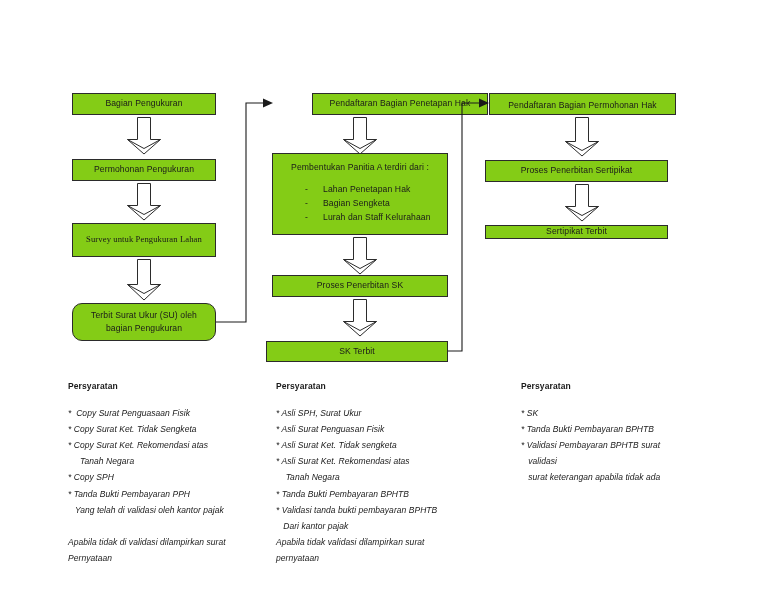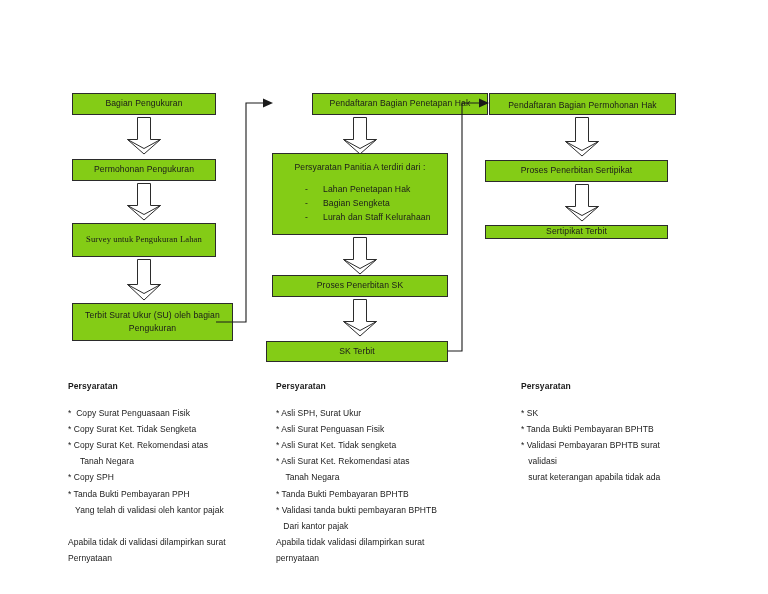--- a/index.html
+++ b/index.html
@@ -105,20 +105,21 @@
     font-weight: bold;
     font-size: 8.5px;
     margin-bottom: 14px;
     letter-spacing: .1px;
   }
   .reqblock .req-line {
     white-space: pre;
     font-size: 8.5px;
     line-height: 16.2px;
     letter-spacing: .05px;
+    font-style: italic;
   }
   .reqblock .req-line.gap {
     height: 16.2px;
   }
 </style>
 </head>
 <body>
 
 <div id="canvas">
 
@@ -142,41 +143,41 @@
 
   <div class="node" style="left:72px; top:223px; width:144px; height:34px;font-family:Liberation Serif, serif;">
     <span>Survey untuk Pengukuran Lahan</span>
   </div>
 
   <svg class="blockarrow" style="left:126px; top:259px;" width="36" height="42" viewBox="0 0 36 42">
     <path d="M11.5 0.5 L24.5 0.5 L24.5 25.5 L34.5 25.5 L18 41 L1.5 25.5 L11.5 25.5 Z"></path>
     <path d="M1.5 25.5 L18 34.5 L34.5 25.5" style="fill:none"></path>
   </svg>
 
-  <div class="node" style="left:72px; top:303px; width:161px; height:38px;">
+  <div class="node" style="left:72px; top:303px; width:144px; height:38px;border-radius:10px;">
     <span>Terbit Surat Ukur (SU) oleh bagian Pengukuran</span>
   </div>
 
   <svg class="conn" style="left:216px; top:95px;" width="60" height="235" viewBox="0 0 60 235">
     <path d="M0 227 L30 227 L30 8 L47 8"></path>
     <polygon points="47,3.5 57,8 47,12.5"></polygon>
   </svg>
 
   <div class="node" style="left:272px; top:93px; width:176px; height:22px;margin-left:40px;">
     <span>Pendaftaran Bagian Penetapan Hak</span>
   </div>
 
   <svg class="blockarrow" style="left:342px; top:117px;" width="36" height="38" viewBox="0 0 36 38">
     <path d="M11.5 0.5 L24.5 0.5 L24.5 22.5 L34.5 22.5 L18 37 L1.5 22.5 L11.5 22.5 Z"></path>
     <path d="M1.5 22.5 L18 31.5 L34.5 22.5" style="fill:none"></path>
   </svg>
 
   <div class="node tall" style="left:272px; top:153px; width:176px; height:82px;">
     <div style="width:100%;">
-      <span class="panitia-title">Persyaratan Panitia A terdiri dari :</span>
+      <span class="panitia-title">Pembentukan Panitia A terdiri dari :</span>
       <ul class="panitia-list">
         <li>
           <span class="dash">-</span>
           <span>Lahan Penetapan Hak</span>
         </li>
         <li>
           <span class="dash">-</span>
           <span>Bagian Sengketa</span>
         </li>
         <li>

